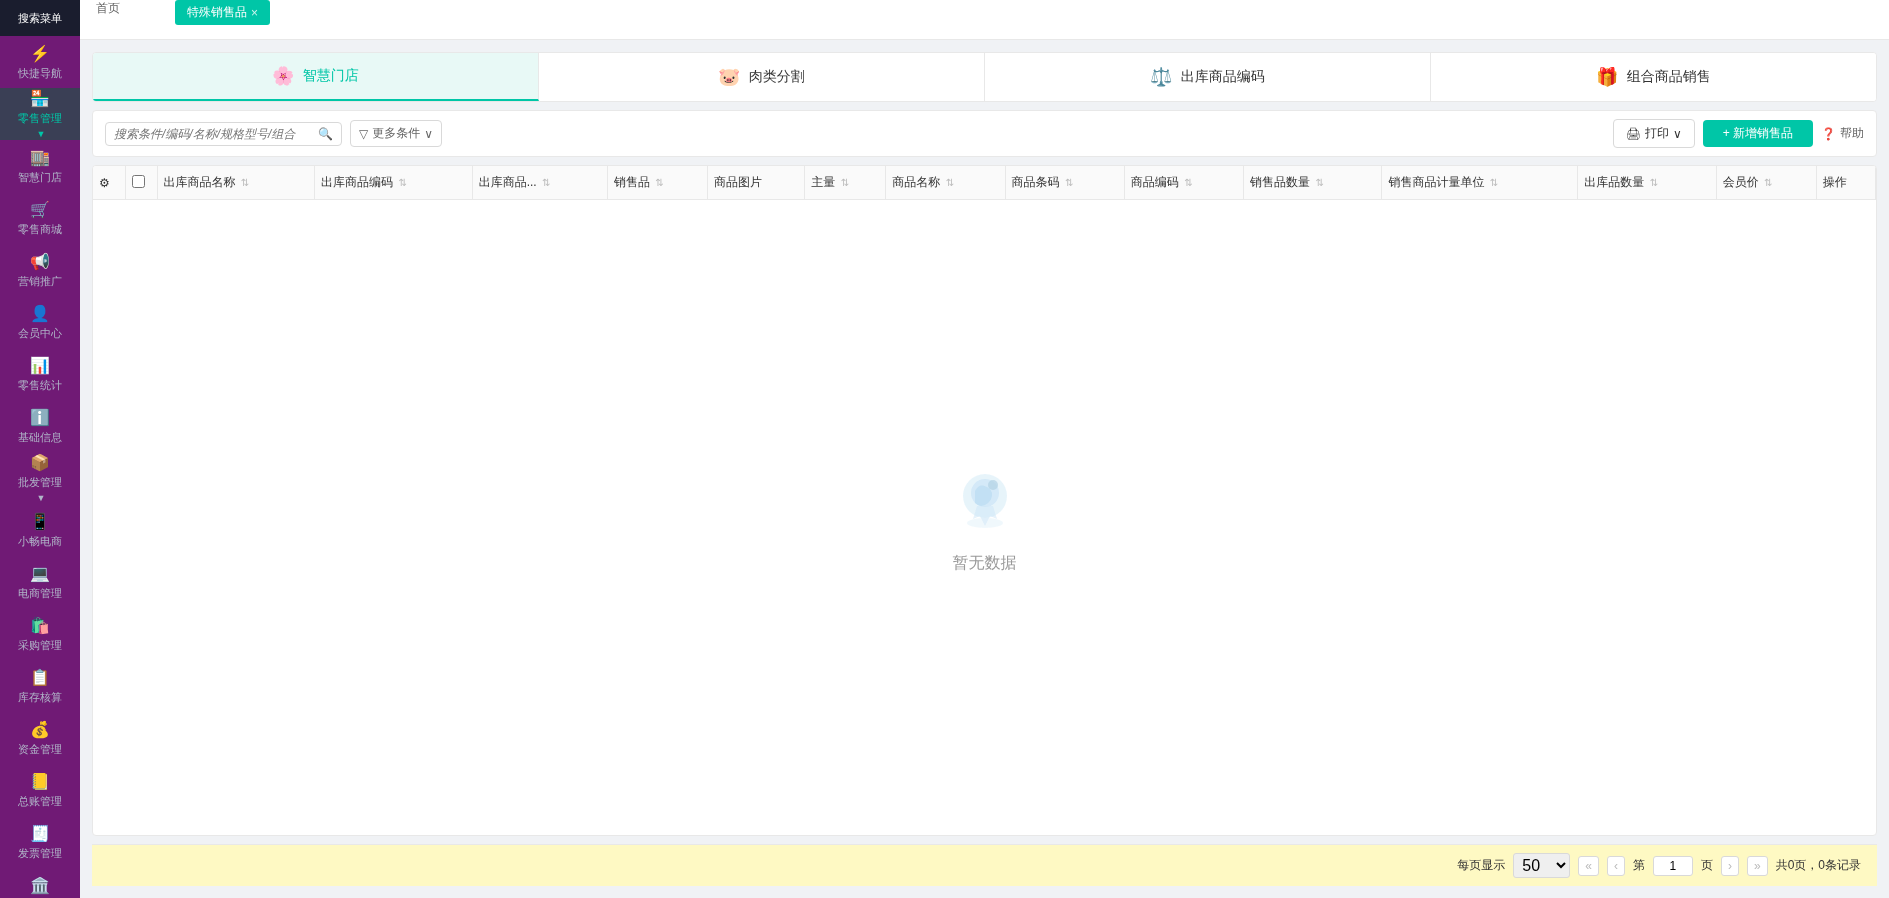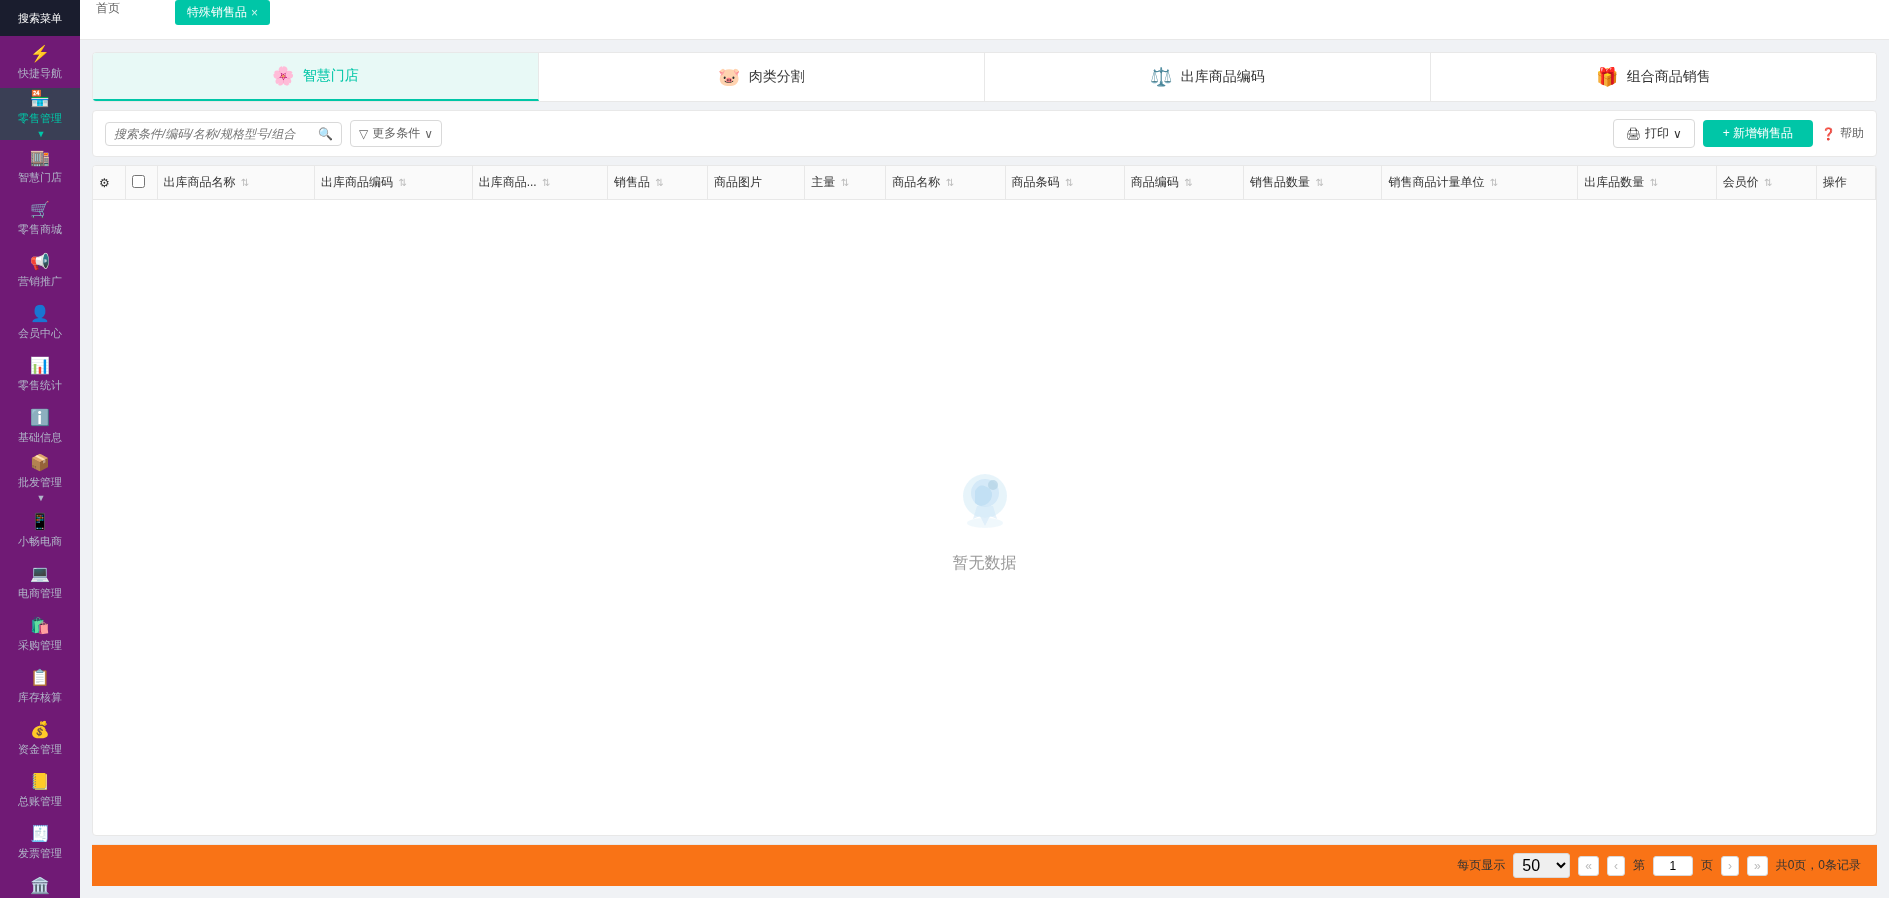--- a/index.html
+++ b/index.html
@@ -237,21 +237,21 @@
       font-size: 16px;
     }
     .empty-icon {
       width: 80px;
       height: 80px;
       opacity: 0.6;
     }
 
     
     .pagination {
-      background: #f97316;
+      background: #fef9c3;
       border-top: 1px solid #e8e8e8;
       padding: 8px 16px;
       display: flex;
       align-items: center;
       justify-content: flex-end;
       gap: 8px;
       font-size: 12px;
       color: #333;
     }
     .page-size-select {

